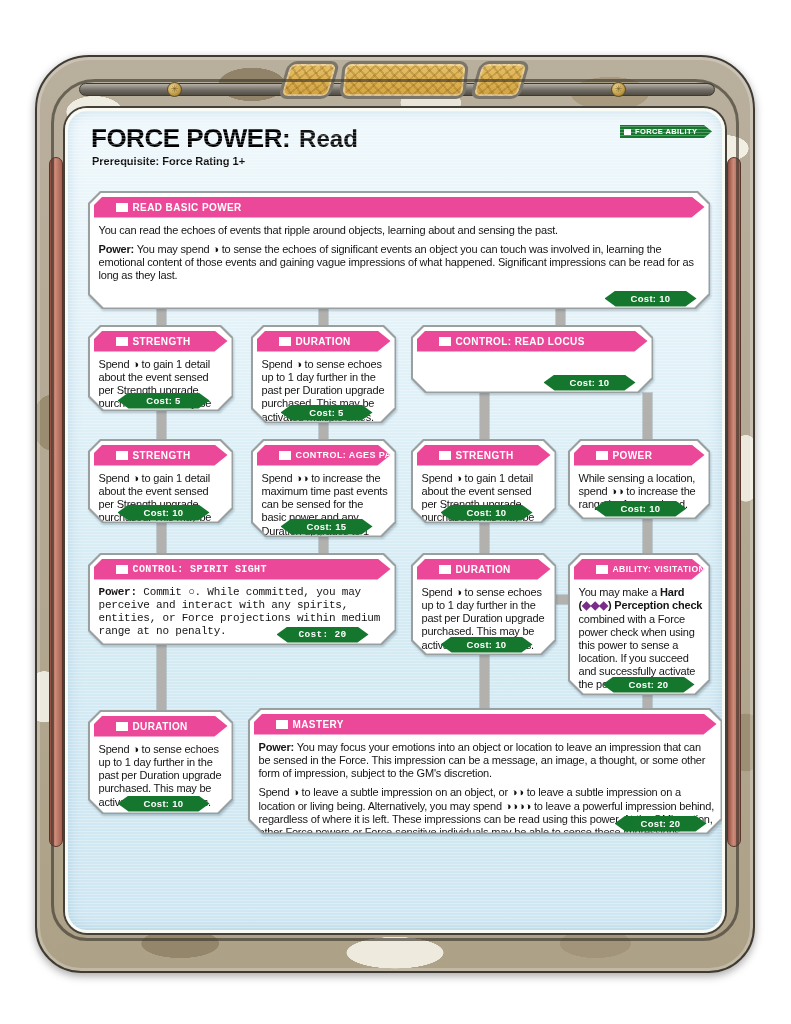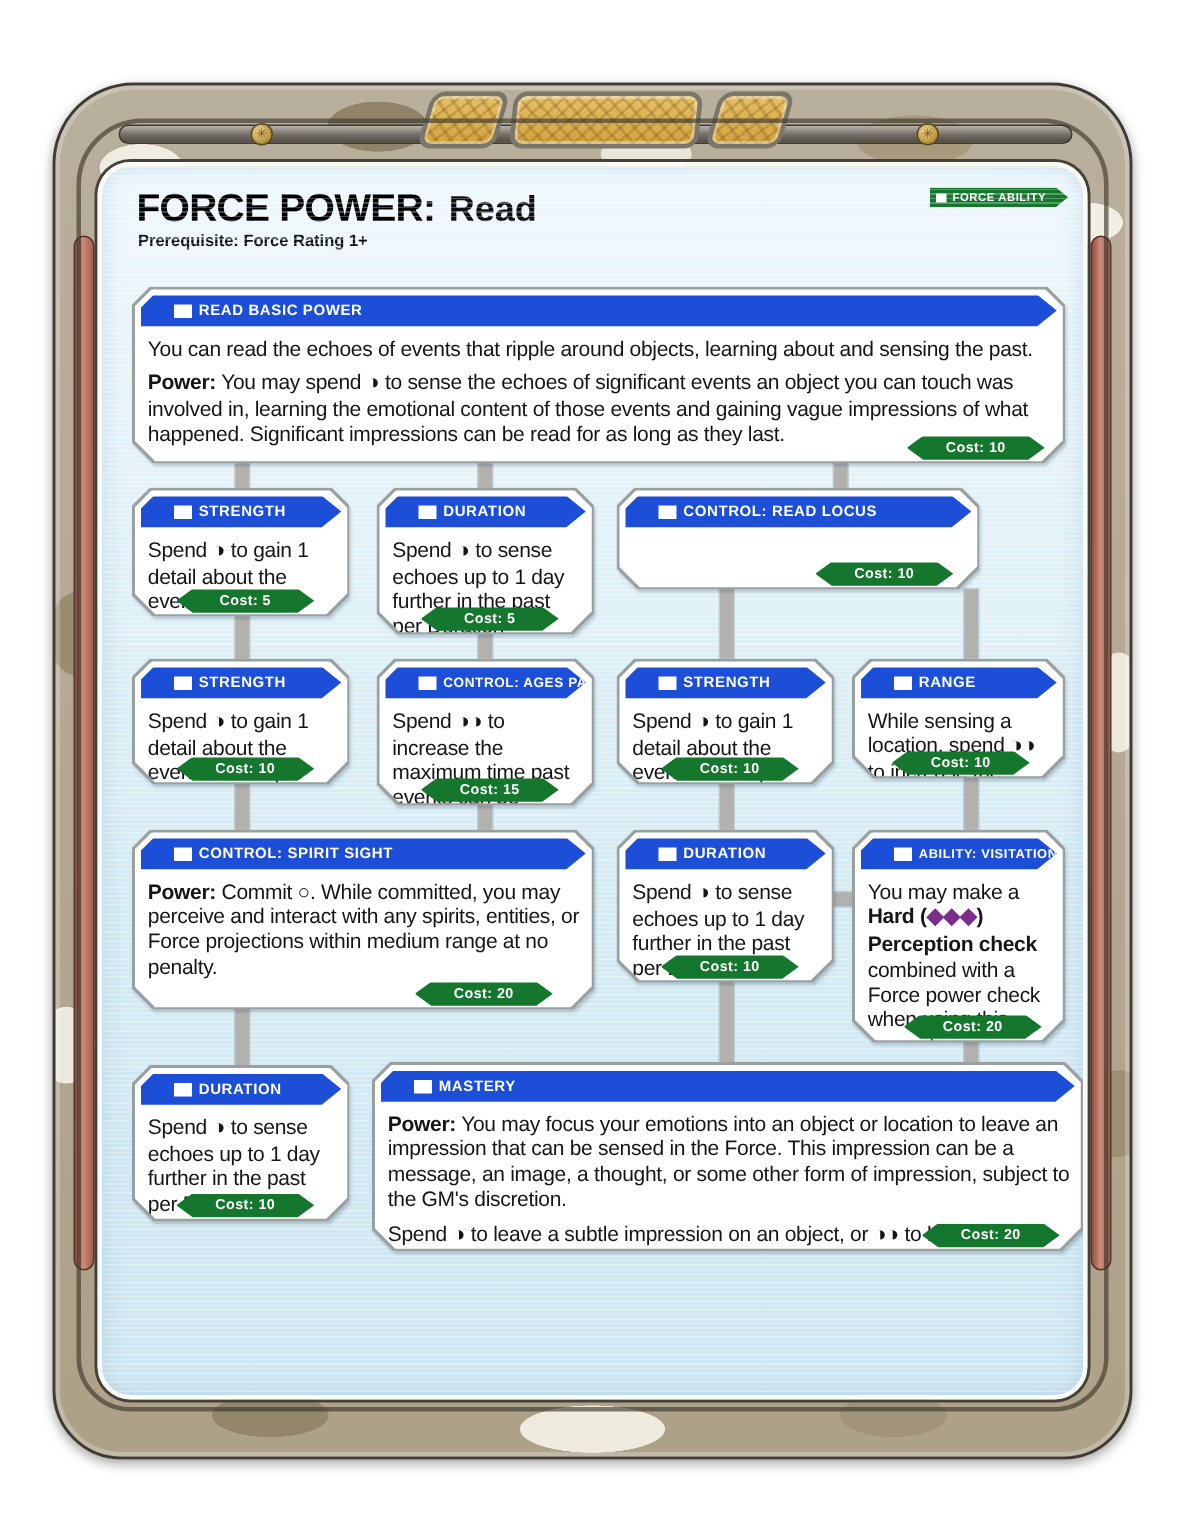--- a/index.html
+++ b/index.html
@@ -104,27 +104,27 @@
   .node { position:absolute; z-index:2; filter:drop-shadow(1px 2px 1px rgba(40,70,90,.25)); }
   .node-shape {
     position:absolute; inset:0; background:#9aa0a0;
     clip-path:polygon(12px 0, calc(100% - 12px) 0, 100% 12px, 100% calc(100% - 14px), calc(100% - 14px) 100%, 14px 100%, 0 calc(100% - 14px), 0 12px);
   }
   .node-inner {
     position:absolute; inset:1.5px; background:#ffffff;
     clip-path:polygon(12px 0, calc(100% - 12px) 0, 100% 12px, 100% calc(100% - 14px), calc(100% - 14px) 100%, 14px 100%, 0 calc(100% - 14px), 0 12px);
   }
   .node-header {
-    margin:4px 4px 0 4px; height:21px; background:#1d4ed8;
+    margin:4px 4px 0 4px; height:21px; background:#ec4899;
     clip-path:polygon(9px 0, calc(100% - 13px) 0, 100% 50%, calc(100% - 13px) 100%, 0 100%, 0 9px);
     display:flex; align-items:center; gap:5px; padding-left:22px;
   }
   .node-header .sq { width:12px; height:9px; background:#fff; flex:none; }
   .node-title { color:#fff; font-weight:bold; font-size:10px; letter-spacing:.4px; white-space:nowrap; }
-  .node-body { padding:6px 6px 4px 9px; font-size:14px; line-height:1.2; letter-spacing:-0.2px; color:#151515; overflow:hidden; }
+  .node-body { padding:6px 6px 4px 9px; font-size:11px; line-height:1.2; letter-spacing:-0.2px; color:#151515; overflow:hidden; }
   .node-body p { margin-bottom:6px; }
   .cost-badge {
     position:absolute; bottom:1px; right:18px; height:16px; min-width:92px; padding:0 15px;
     background:#15772e; color:#fff; font-size:9.5px; font-weight:bold; letter-spacing:.3px;
     clip-path:polygon(11px 0, calc(100% - 11px) 0, 100% 50%, calc(100% - 11px) 100%, 11px 100%, 0 50%);
     display:flex; align-items:center; justify-content:center;
   }
   .dif { color:#7b2d8b; font-size:1.05em; }
   .pip { font-size:1.02em; }
   .commit { font-weight:bold; }
@@ -277,31 +277,31 @@
         <div class="cost-badge" style="right:22px;">Cost: 10</div>
       </div>
         </div>
     </div>
 
     <div class="node" style="left:500px; top:328px; width:142px; height:80px;">
       <div class="node-shape">
           <div class="node-inner">
         <div class="node-header">
               <span class="sq"></span>
-              <span class="node-title">RANGE</span>
+              <span class="node-title">POWER</span>
             </div>
         <div class="node-body">
               <p>While sensing a location, spend <span class="pip">◑</span><span class="pip">◑</span> to increase the range by 1 range band.</p>
             </div>
         <div class="cost-badge" style="right:22px;">Cost: 10</div>
       </div>
         </div>
     </div>
 
-    <div class="node" style="left:20px; top:442px; width:308px; height:120px;">
+    <div class="node" style="left:20px; top:442px; width:308px; height:92px;font-family:Liberation Mono, monospace;">
       <div class="node-shape">
           <div class="node-inner">
         <div class="node-header">
               <span class="sq"></span>
               <span class="node-title">CONTROL: SPIRIT SIGHT</span>
             </div>
         <div class="node-body">
               <p><strong>Power:</strong> Commit <span class="commit">○</span>. While committed, you may perceive and interact with any spirits, entities, or Force projections within medium range at no penalty.</p>
             </div>
         <div class="cost-badge" style="right:26px;">Cost: 20</div>

